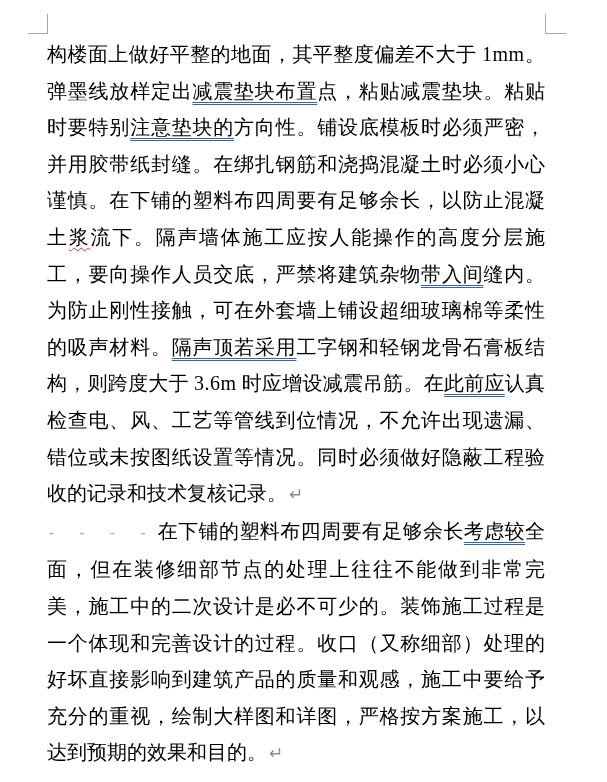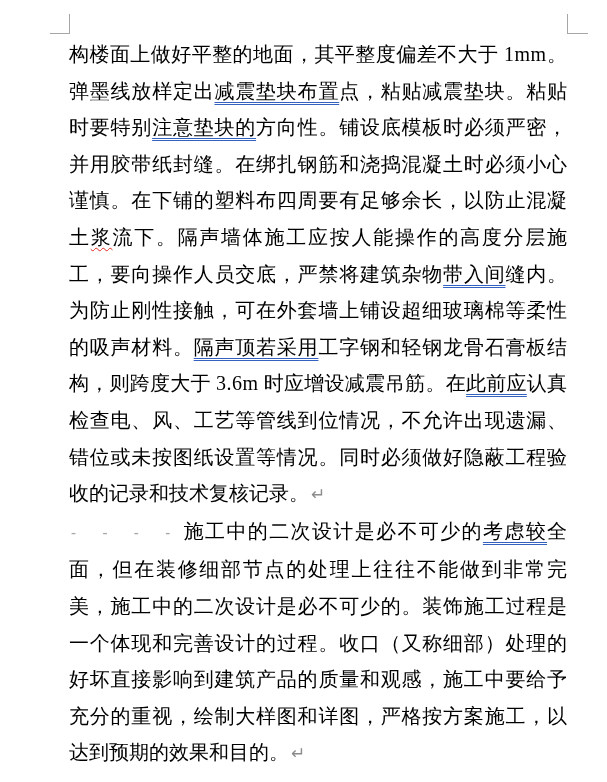--- a/index.html
+++ b/index.html
@@ -11,21 +11,20 @@
     width: 607px;
     height: 782px;
     overflow: hidden;
     position: relative;
     font-family: "Liberation Serif", "DejaVu Serif", serif;
   }
   .page {
     position: absolute;
     inset: 0;
     background: #ffffff;
-    margin-left: 22px;
   }
   
   .crop-tl {
     position: absolute;
     left: 28px;
     top: 14px;
     width: 19px;
     height: 19px;
     border-right: 1px solid #a6a6a6;
     border-bottom: 1px solid #a6a6a6;
@@ -94,15 +93,15 @@
   }
 </style>
 </head>
 <body>
 
 <div class="page">
   <div class="crop-tl"></div>
   <div class="crop-tr"></div>
   <div class="doc-text">
       <p class="para"><span class="seg">构楼面上做好平整的地面，其平整度偏差不大于 </span><span class="seg-latin">1mm</span><span class="seg">。弹墨线放样定出</span><span class="seg-ins">减震垫块布置</span><span class="seg">点，粘贴减震垫块。粘贴时要特别</span><span class="seg-ins">注意垫块的</span><span class="seg">方向性。铺设底模板时必须严密，并用胶带纸封缝。在绑扎钢筋和浇捣混凝土时必须小心谨慎。在下铺的塑料布四周要有足够余长，以防止混凝土</span><span class="seg-spell">浆</span><span class="seg">流下。隔声墙体施工应按人能操作的高度分层施工，要向操作人员交底，严禁将建筑杂物</span><span class="seg-ins">带入间</span><span class="seg">缝内。为防止刚性接触，可在外套墙上铺设超细玻璃棉等柔性的吸声材料。</span><span class="seg-ins">隔声顶若采用</span><span class="seg">工字钢和轻钢龙骨石膏板结构，则跨度大于 </span><span class="seg-latin">3.6m</span><span class="seg"> 时应增设减震吊筋。在</span><span class="seg-ins">此前应</span><span class="seg">认真检查电、风、工艺等管线到位情况，不允许出现遗漏、错位或未按图纸设置等情况。同时必须做好隐蔽工程验收的记录和技术复核记录。</span><span class="pilcrow">↵</span></p>
-      <p class="para"><span class="space-marks">- - - -</span><span class="seg">施工中的二次设计是必不可少的</span><span class="seg-ins">考虑较</span><span class="seg">全面，但在装修细部节点的处理上往往不能做到非常完美，施工中的二次设计是必不可少的。装饰施工过程是一个体现和完善设计的过程。收口（又称细部）处理的好坏直接影响到建筑产品的质量和观感，施工中要给予充分的重视，绘制大样图和详图，严格按方案施工，以达到预期的效果和目的。</span><span class="pilcrow">↵</span></p>
+      <p class="para"><span class="space-marks">- - - -</span><span class="seg">在下铺的塑料布四周要有足够余长</span><span class="seg-ins">考虑较</span><span class="seg">全面，但在装修细部节点的处理上往往不能做到非常完美，施工中的二次设计是必不可少的。装饰施工过程是一个体现和完善设计的过程。收口（又称细部）处理的好坏直接影响到建筑产品的质量和观感，施工中要给予充分的重视，绘制大样图和详图，严格按方案施工，以达到预期的效果和目的。</span><span class="pilcrow">↵</span></p>
     </div>
 </div>
 
 </body></html>

